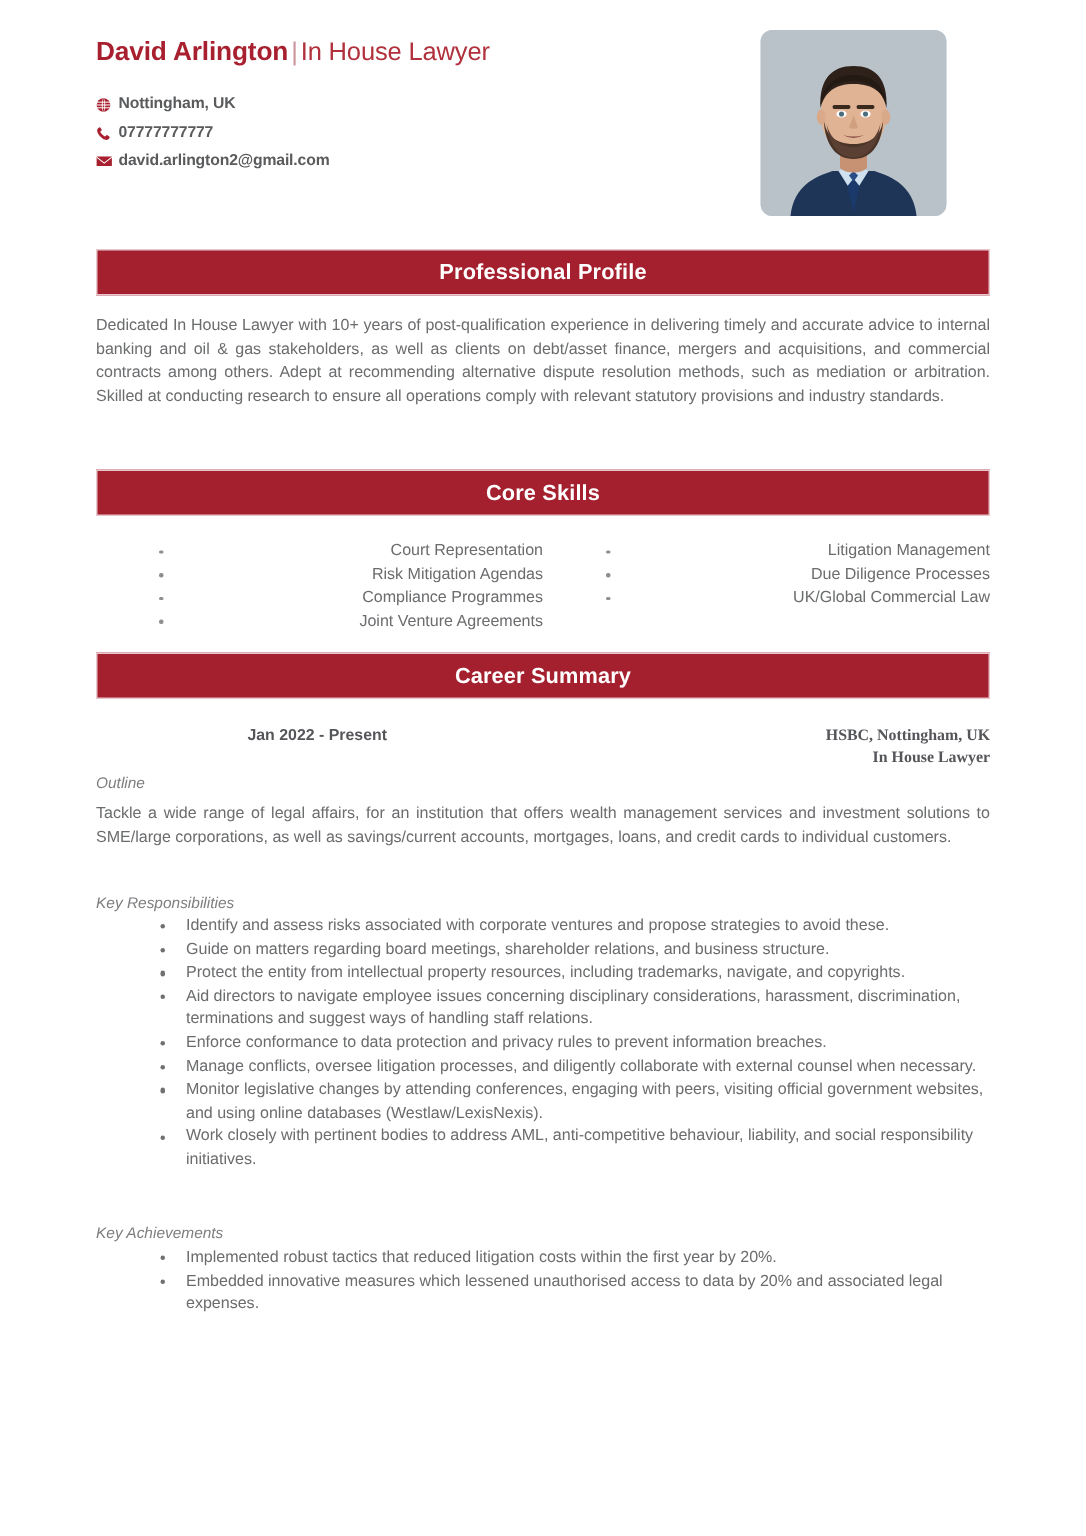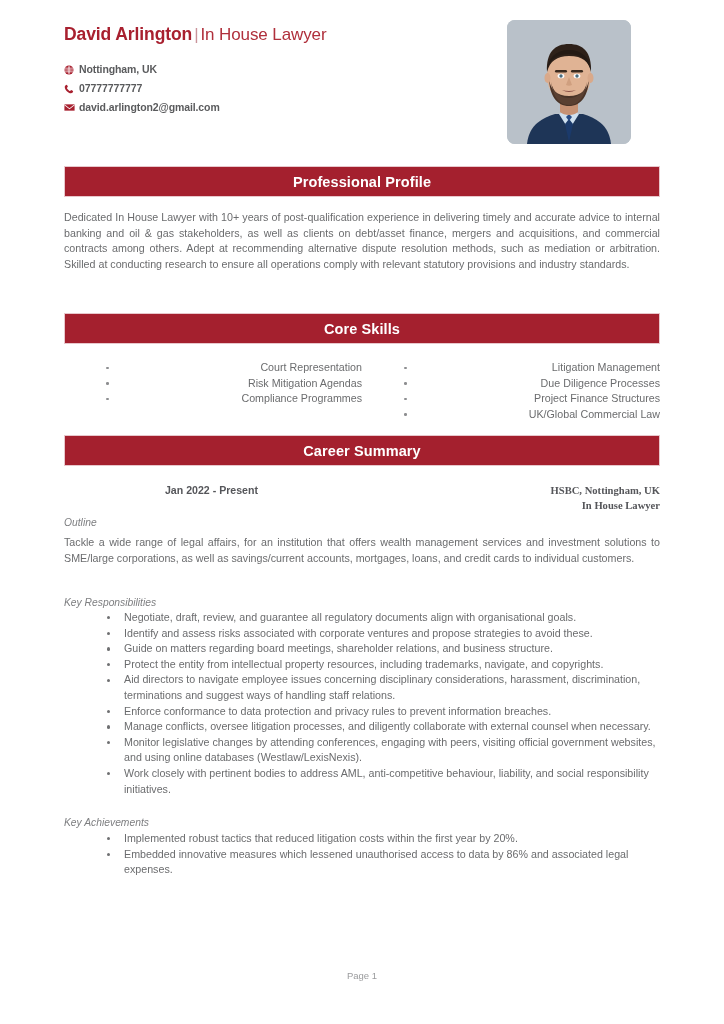--- a/index.html
+++ b/index.html
@@ -302,25 +302,25 @@
   <div class="para" style="top:210px;">Dedicated In House Lawyer with 10+ years of post-qualification experience in delivering timely and accurate advice to internal banking and oil &amp; gas stakeholders, as well as clients on debt/asset finance, mergers and acquisitions, and commercial contracts among others. Adept at recommending alternative dispute resolution methods, such as mediation or arbitration. Skilled at conducting research to ensure all operations comply with relevant statutory provisions and industry standards.</div>
 
   <div class="banner" style="top:313px;justify-content:center;">
     <span class="banner-title">Core Skills</span>
   </div>
   <div class="skills">
     <div class="skills-col left">
       <div class="skill-item">Court Representation</div>
       <div class="skill-item">Risk Mitigation Agendas</div>
       <div class="skill-item">Compliance Programmes</div>
+      <div class="skill-item">Joint Venture Agreements</div>
     </div>
     <div class="skills-col right">
       <div class="skill-item">Litigation Management</div>
       <div class="skill-item">Due Diligence Processes</div>
-      <div class="skill-item">Project Finance Structures</div>
       <div class="skill-item">UK/Global Commercial Law</div>
     </div>
   </div>
 
   <div class="banner" style="top:435px;align-items:center;">
     <span class="banner-title">Career Summary</span>
   </div>
 
   <div class="exp-head">
     <div class="exp-dates">Jan 2022 - Present</div>
@@ -328,32 +328,30 @@
       <div>HSBC, Nottingham, UK</div>
       <div>In House Lawyer</div>
     </div>
   </div>
 
   <div class="sub-label" style="top:516px;">Outline</div>
   <div class="para" style="top:535px;">Tackle a wide range of legal affairs, for an institution that offers wealth management services and investment solutions to SME/large corporations, as well as savings/current accounts, mortgages, loans, and credit cards to individual customers.</div>
 
   <div class="sub-label" style="top:596px;">Key Responsibilities</div>
   <div class="bullets" style="top:610px;">
-    <div class="bullet">Negotiate, draft, review, and guarantee all regulatory documents align with organisational goals.</div>
     <div class="bullet">Identify and assess risks associated with corporate ventures and propose strategies to avoid these.</div>
     <div class="bullet">Guide on matters regarding board meetings, shareholder relations, and business structure.</div>
     <div class="bullet">Protect the entity from intellectual property resources, including trademarks, navigate, and copyrights.</div>
     <div class="bullet">Aid directors to navigate employee issues concerning disciplinary considerations, harassment, discrimination, terminations and suggest ways of handling staff relations.</div>
     <div class="bullet">Enforce conformance to data protection and privacy rules to prevent information breaches.</div>
     <div class="bullet">Manage conflicts, oversee litigation processes, and diligently collaborate with external counsel when necessary.</div>
     <div class="bullet">Monitor legislative changes by attending conferences, engaging with peers, visiting official government websites, and using online databases (Westlaw/LexisNexis).</div>
     <div class="bullet">Work closely with pertinent bodies to address AML, anti-competitive behaviour, liability, and social responsibility initiatives.</div>
   </div>
 
   <div class="sub-label" style="top:816px;">Key Achievements</div>
   <div class="bullets" style="top:831px;">
     <div class="bullet">Implemented robust tactics that reduced litigation costs within the first year by 20%.</div>
-    <div class="bullet">Embedded innovative measures which lessened unauthorised access to data by 86% and associated legal expenses.</div>
-  </div>
-
-  <div class="footer">Page 1</div>
+    <div class="bullet">Embedded innovative measures which lessened unauthorised access to data by 20% and associated legal expenses.</div>
+  </div>
+
 
 </div>
 
 </body></html>

